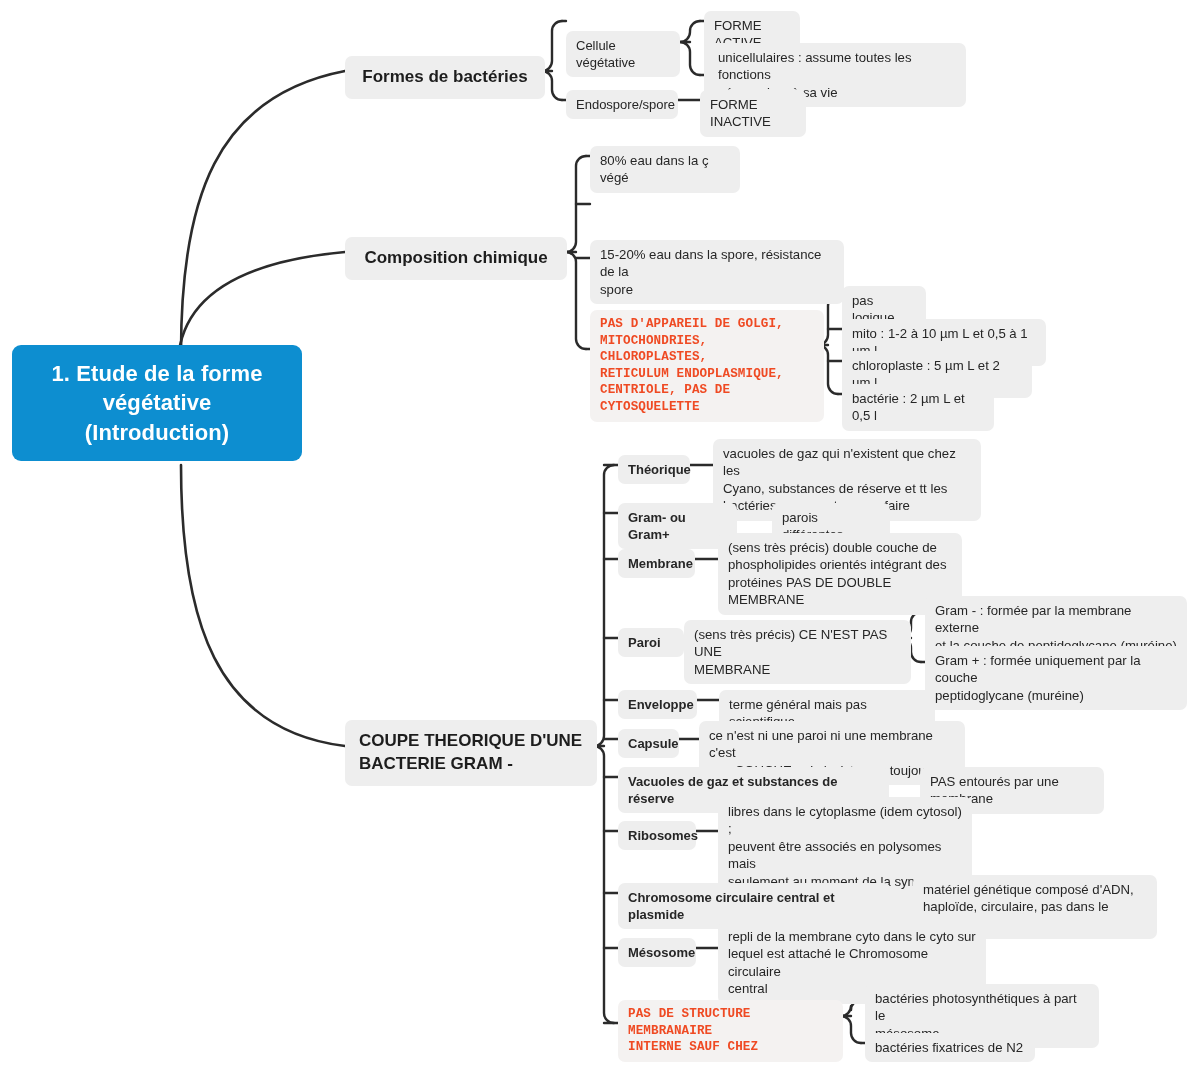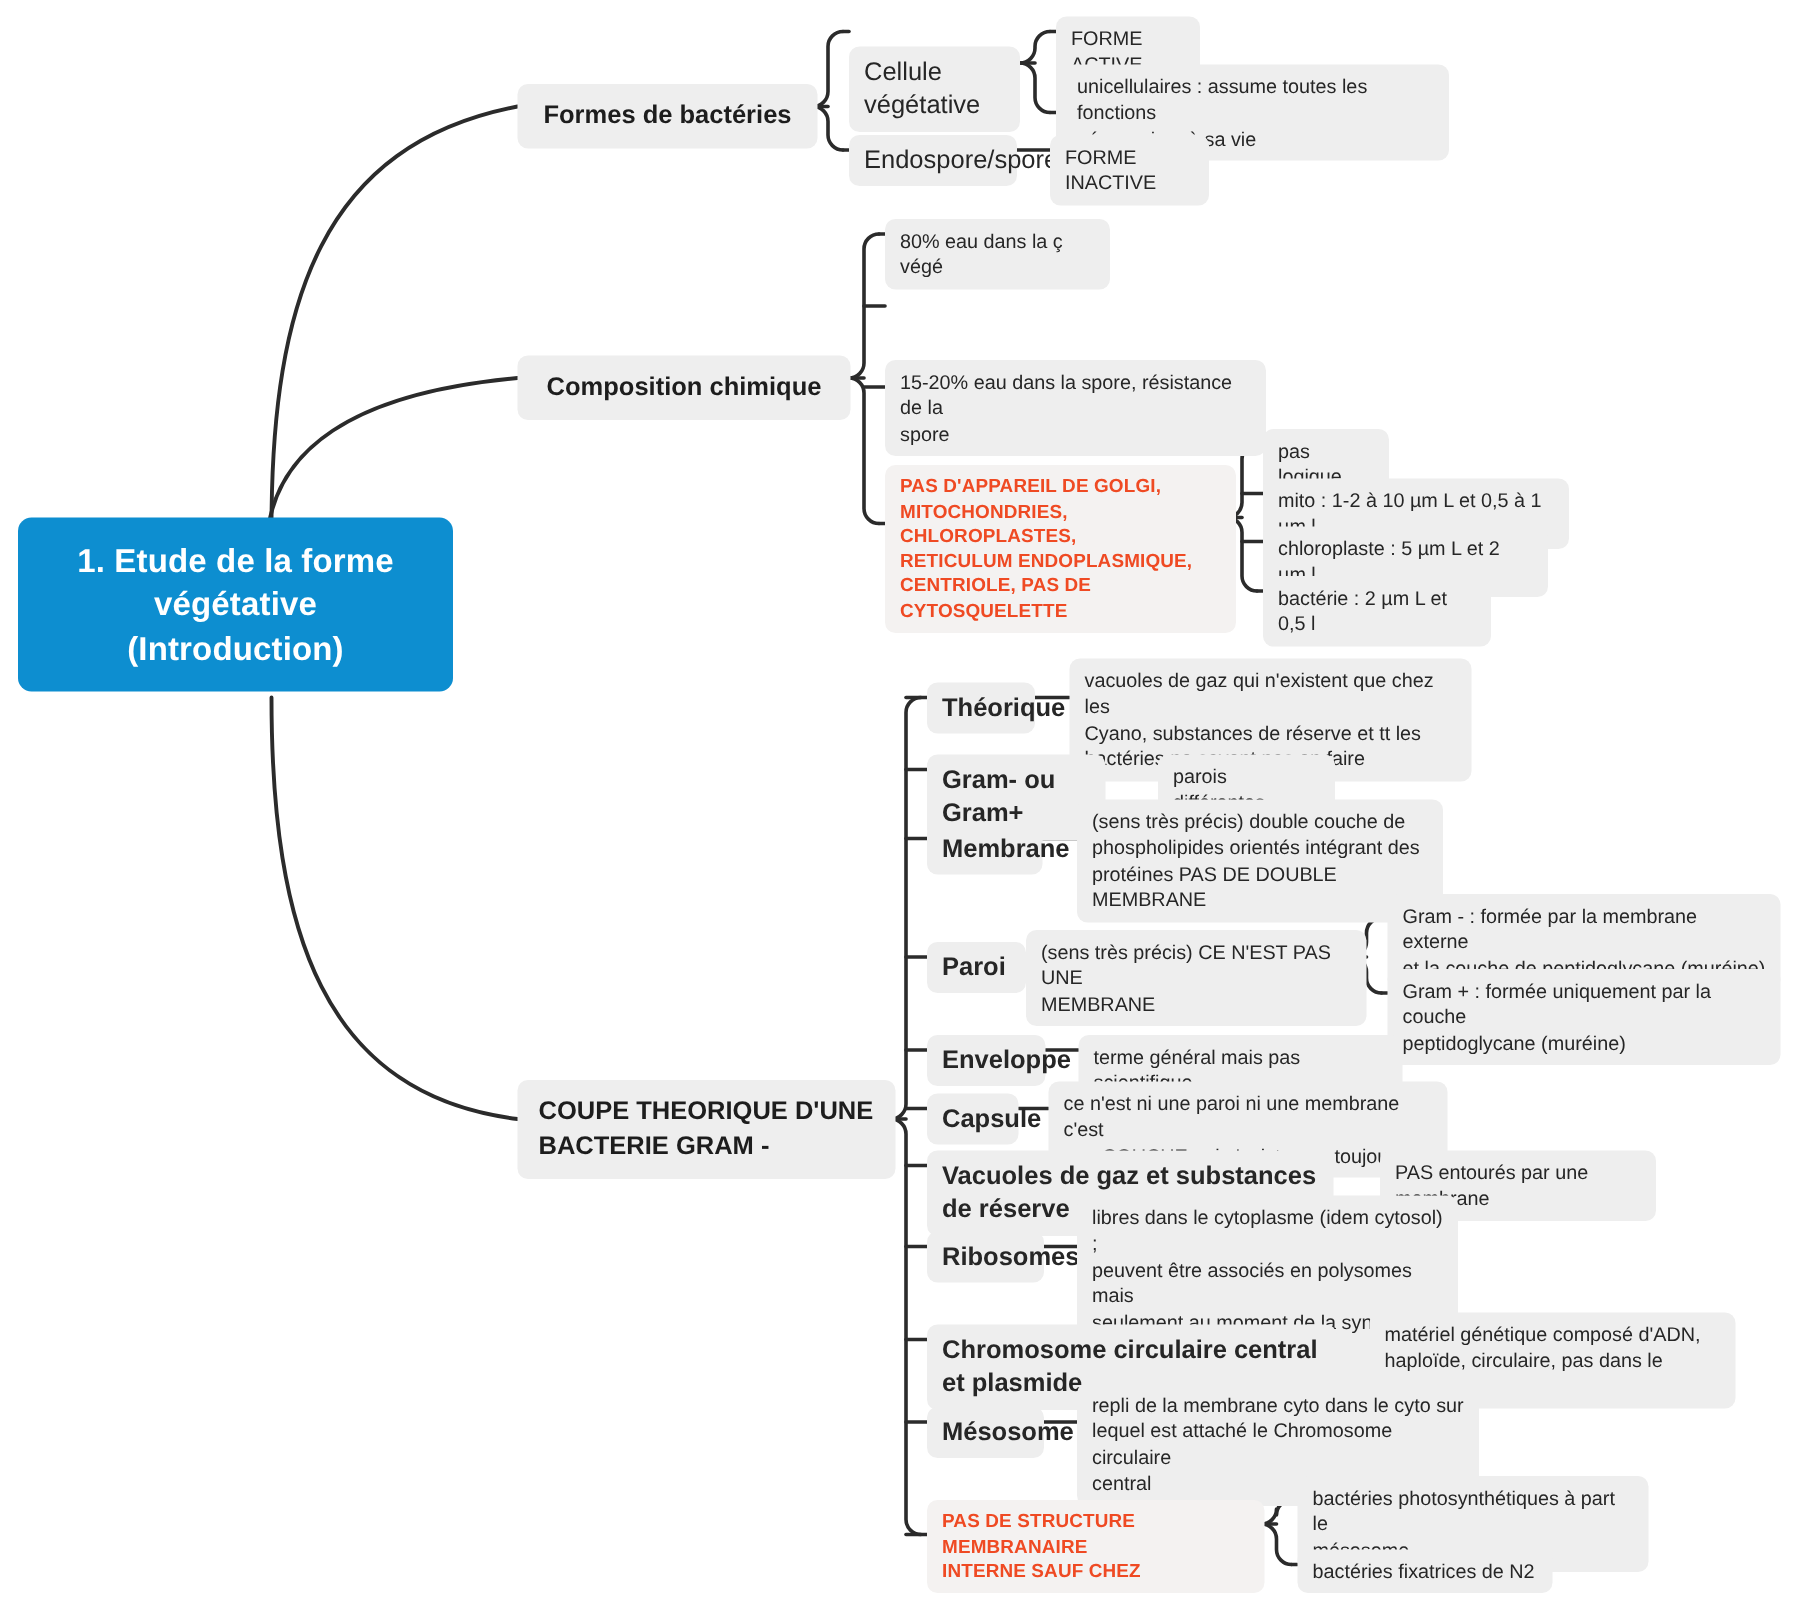--- a/index.html
+++ b/index.html
@@ -43,38 +43,38 @@
   }
   .lvl1{
     font-size:17px;
     font-weight:700;
     color:#1d1d1d;
     padding:10px 14px;
     line-height:1.35;
     background:#eeeeee;
   }
   .lvl2{
-    font-size:17px;
+    font-size:13px;
     font-weight:400;
     background:#eeeeee;
   }
   .lvl2.bold{font-weight:700;}
   .lvl3{
     font-size:13.2px;
     font-weight:400;
     background:#eeeeee;
   }
   .red{
     color:#ef4a23;
     font-weight:700;
     font-size:12.6px;
     letter-spacing:.15px;
     background:#f4f2f1;
   }
-  .caps{letter-spacing:.1px;}
+  .caps{letter-spacing:.1px;font-family:Liberation Mono, monospace;}
 </style>
 </head>
 <body>
 
 <div id="stage">
 
   <svg id="wires" viewBox="0 0 1200 1069">
     <g fill="none" stroke="#2b2b2b" stroke-width="2.6" stroke-linecap="round" stroke-linejoin="round">
 
       <path d="M181,352 C181,200 215,96 345,71"></path>

